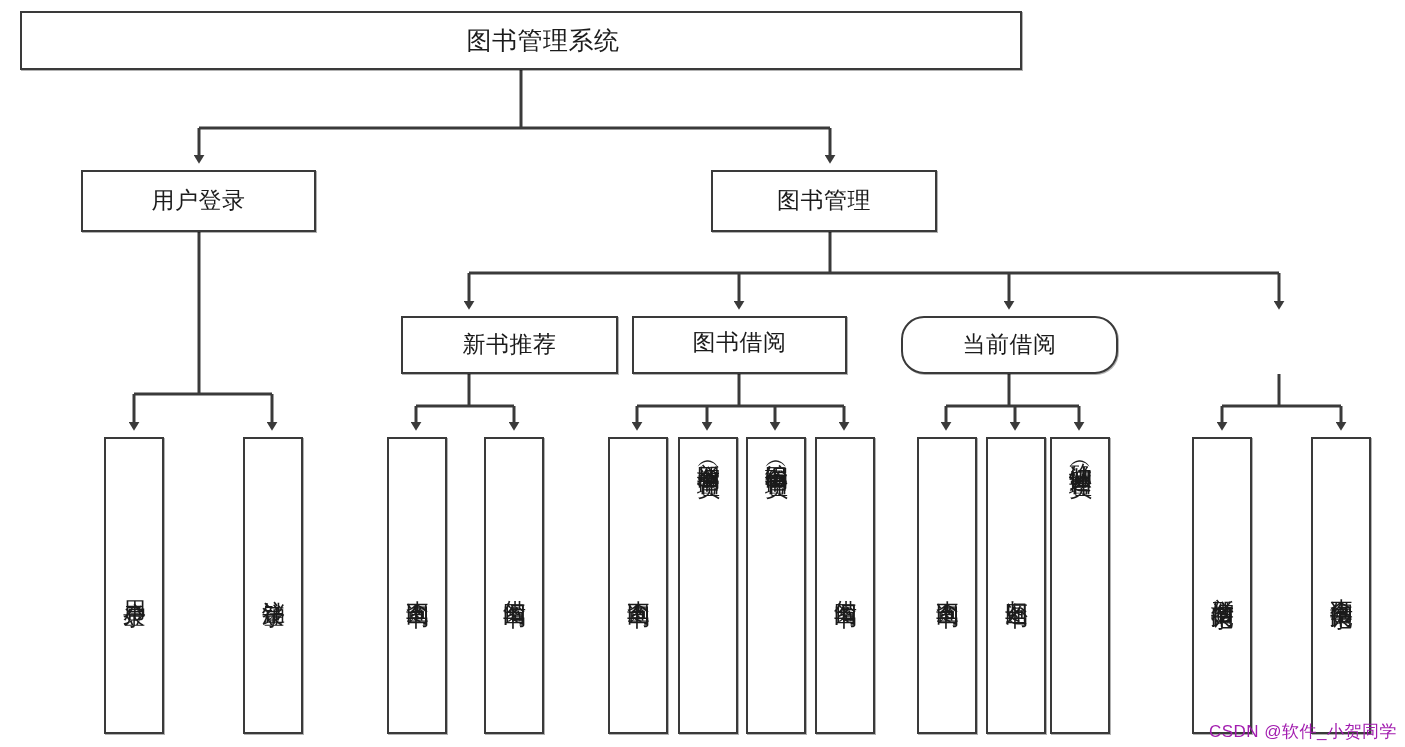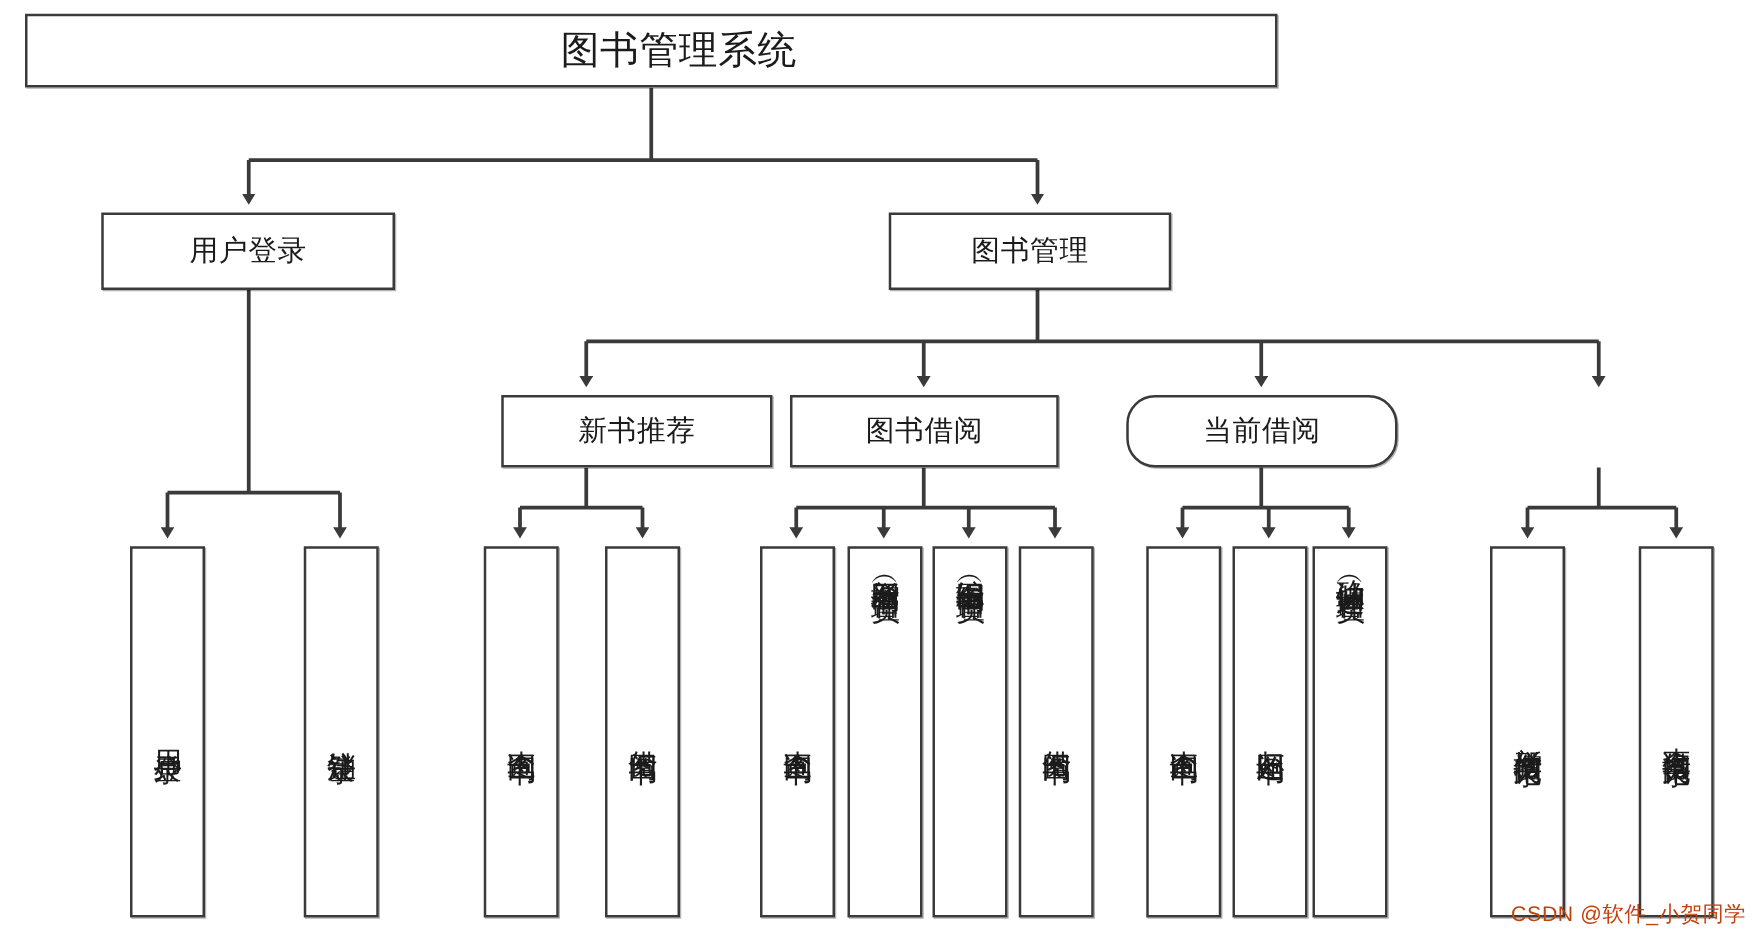--- a/index.html
+++ b/index.html
@@ -40,21 +40,21 @@
     display: block;
     text-align: center;
     line-height: 1.18;
     letter-spacing: 0.5px;
   }
   
   .node.h .label {
     font-size: 23px;
     white-space: nowrap;
   }
-  .node.root .label { font-size: 31px; margin-left: 44px; }
+  .node.root .label { font-size: 25px; margin-left: 44px; }
   
   .node.v {
     align-items: flex-start;
     padding-top: 6px;
   }
   .node.v .label {
     writing-mode: vertical-rl;
     text-orientation: upright;
     font-size: 23px;
     line-height: 1.12;
@@ -63,21 +63,21 @@
   }
   .node.v.mid {
     align-items: center;
     padding-top: 0;
   }
   .watermark {
     position: absolute;
     right: 8px;
     bottom: 4px;
     font-size: 17px;
-    color: #c2410c;
+    color: #a21caf;
     letter-spacing: 0.5px;
     white-space: nowrap;
   }
 </style>
 </head>
 <body>
 
 <div id="canvas">
 
   <svg id="edges" viewBox="0 0 1405 747" xmlns="http://www.w3.org/2000/svg">
@@ -137,21 +137,21 @@
   <div class="node h" style="left:81px; top:170px; width:235px; height:62px;">
     <span class="label">用户登录</span>
   </div>
   <div class="node h" style="left:711px; top:170px; width:226px; height:62px;">
     <span class="label">图书管理</span>
   </div>
 
   <div class="node h" style="left:361px; top:316px; width:217px; height:58px;margin-left:40px;">
     <span class="label">新书推荐</span>
   </div>
-  <div class="node h" style="left:632px; top:316px; width:215px; height:58px;">
+  <div class="node h" style="left:632px; top:316px; width:215px; height:58px;font-family:Liberation Mono, monospace;">
     <span class="label">图书借阅</span>
   </div>
   <div class="node h" style="left:901px; top:316px; width:217px; height:58px;border-radius:23px;">
     <span class="label">当前借阅</span>
   </div>
 
   <div class="node v mid" style="left:104px; top:437px; width:60px; height:297px;">
     <span class="label">用户登录</span>
   </div>
   <div class="node v mid" style="left:243px; top:437px; width:60px; height:297px;">

